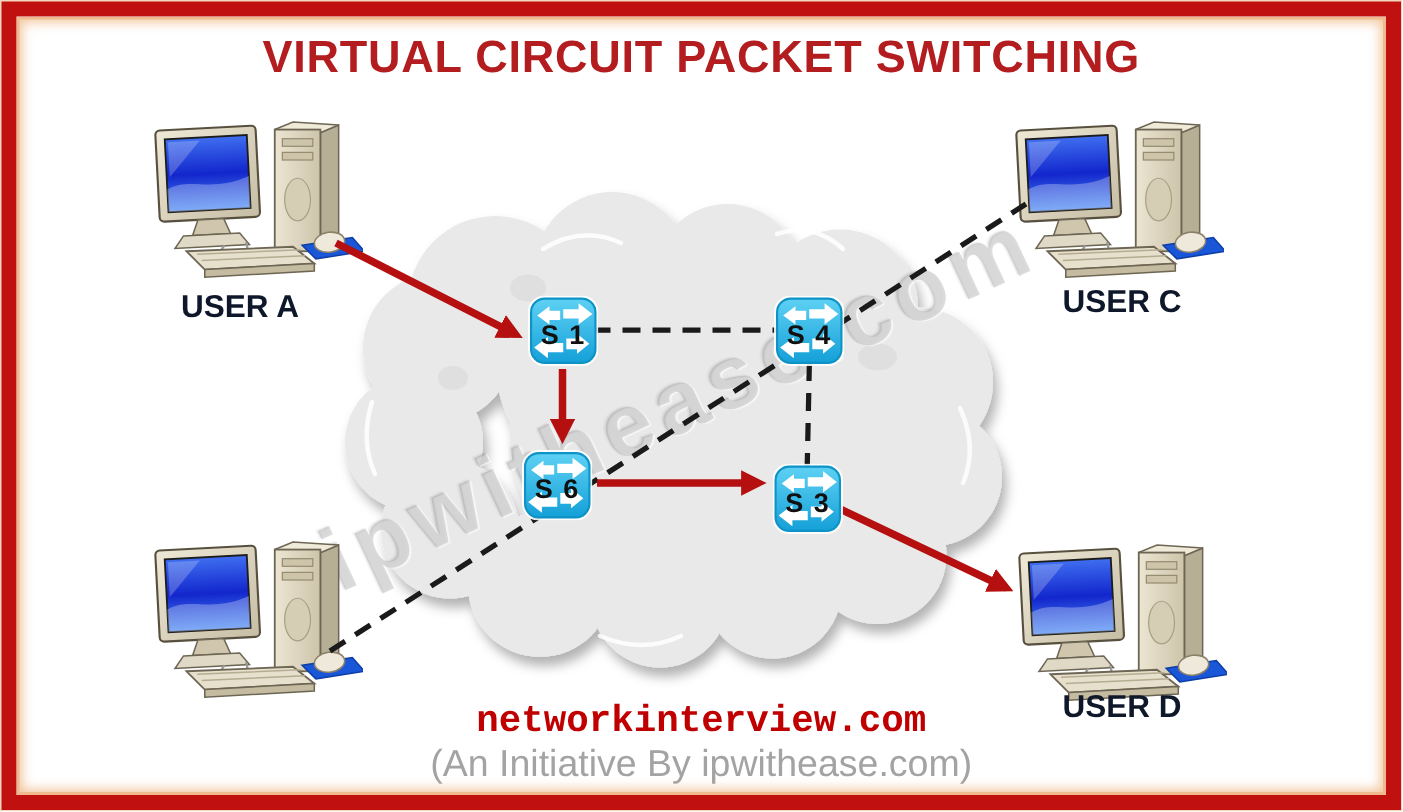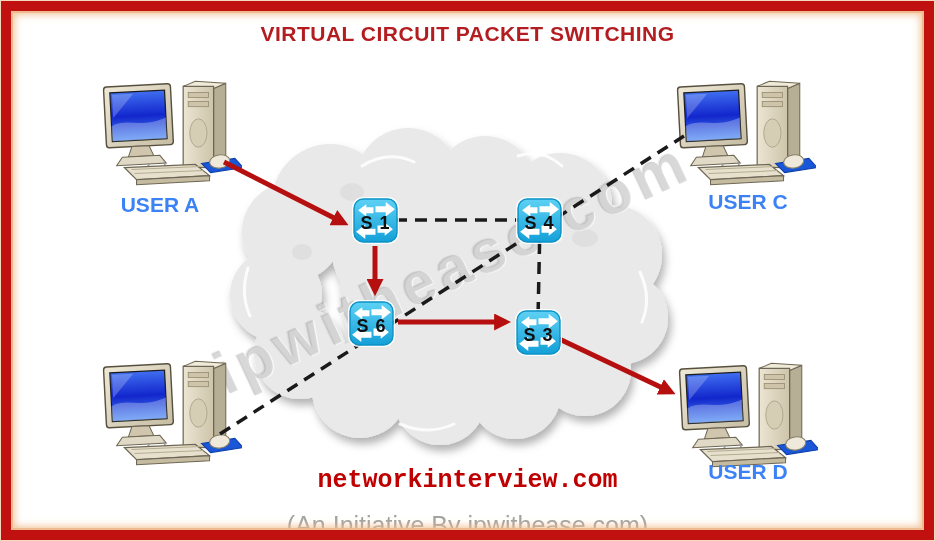--- a/index.html
+++ b/index.html
@@ -7,49 +7,49 @@
     position:relative;width:935px;height:541px;background:#ffffff;
     font-family:"Liberation Sans",sans-serif;overflow:hidden;box-sizing:border-box;
   }
   .frame-outer{position:absolute;inset:0;border:2px solid #f3d8bd;pointer-events:none;z-index:40;}
   .frame-red{position:absolute;inset:1px;border:10px solid #c01010;pointer-events:none;z-index:41;
     box-shadow:inset 0 0 0 2px #efba8e, inset 0 0 7px 4px rgba(240,190,145,.85);}
   .layer{position:absolute;left:0;top:0;width:935px;height:541px;}
   .z1{z-index:1}.z4{z-index:4}
   .title{
     position:absolute;left:0;top:22px;width:935px;text-align:center;
-    color:#b41d20;font-size:21px;font-weight:bold;letter-spacing:.5px;z-index:6;
+    color:#b41d20;font-size:30px;font-weight:bold;letter-spacing:.5px;z-index:6;
   }
   .watermark{
     position:absolute;left:152px;top:205px;width:600px;height:125px;z-index:2;
     display:flex;align-items:center;justify-content:center;
     transform:rotate(-25deg);transform-origin:center;
     font-size:60px;font-weight:bold;letter-spacing:5px;white-space:nowrap;
     color:rgba(125,125,125,0.26);
     text-shadow:1px 1px 1px rgba(255,255,255,.7), -1px -1px 1px rgba(90,90,90,.12);
   }
   .user-label{
     position:absolute;width:140px;text-align:center;z-index:6;
-    color:#3b82f6;font-size:21px;font-weight:bold;
+    color:#0f172a;font-size:21px;font-weight:bold;
   }
   .pc{position:absolute;width:142px;height:117px;z-index:3;}
   .switch{position:absolute;width:47px;height:47px;z-index:5;}
   .switch svg{position:absolute;inset:0;}
   .sw-label{
     position:absolute;inset:0;display:flex;align-items:center;justify-content:center;
     color:#101010;font-size:18px;font-weight:bold;letter-spacing:1px;z-index:2;
     padding-top:6px;box-sizing:border-box;
   }
   .footer-site{
     position:absolute;left:0;top:466px;width:935px;text-align:center;z-index:6;
     color:#c00000;font-size:25px;font-weight:bold;font-family:Liberation Mono, monospace;
   }
   .footer-tagline{
     position:absolute;left:0;top:495px;width:935px;text-align:center;z-index:6;
-    color:#a3a3a3;font-size:25px;font-weight:normal;margin-top:16px;
+    color:#a3a3a3;font-size:25px;font-weight:normal;
   }
 </style>
 </head>
 <body>
 
 <div class="stage">
 
   <svg width="0" height="0" style="position:absolute" aria-hidden="true">
     <defs>
       <linearGradient id="g-screen" x1="0" y1="0" x2="0" y2="1">

